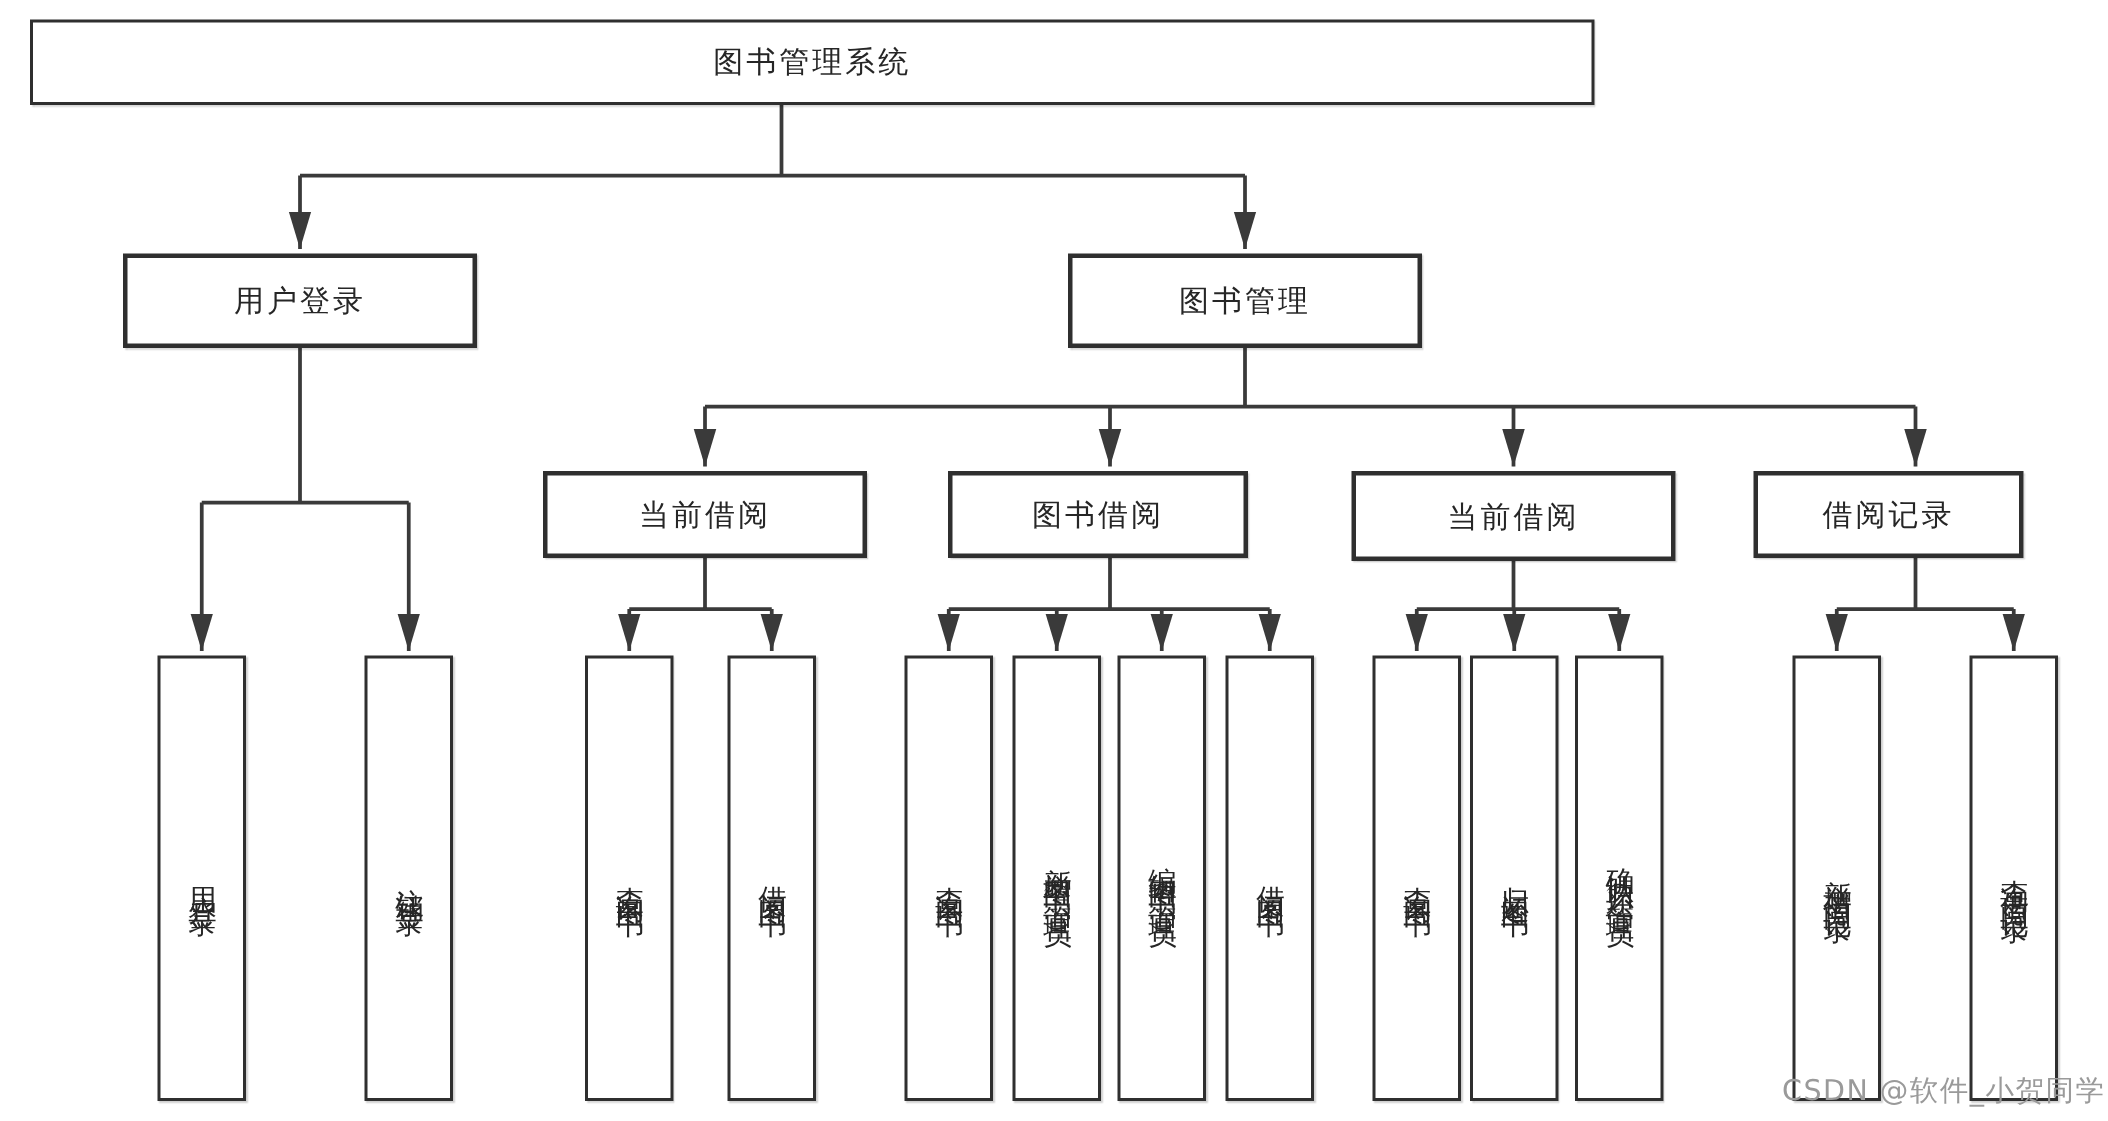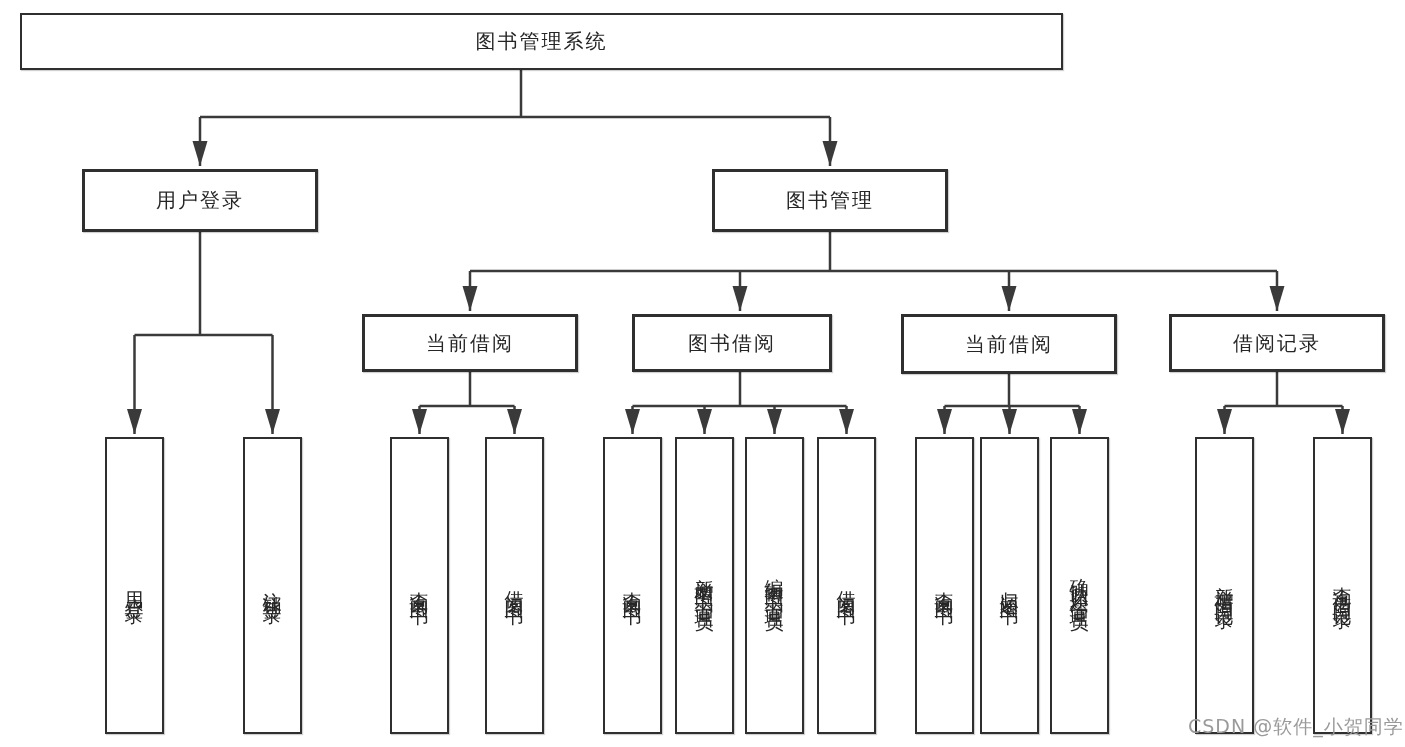--- a/index.html
+++ b/index.html
@@ -108,21 +108,21 @@
 
 <div class="node mid" style="left:362px;top:314px;width:216px;height:58px;">
   <span>当前借阅</span>
 </div>
 <div class="node mid" style="left:632px;top:314px;width:200px;height:58px;">
   <span>图书借阅</span>
 </div>
 <div class="node mid" style="left:901px;top:314px;width:216px;height:60px;">
   <span>当前借阅</span>
 </div>
-<div class="node mid" style="left:1169px;top:314px;width:216px;height:58px;">
+<div class="node mid" style="left:1169px;top:314px;width:180px;height:58px;">
   <span>借阅记录</span>
 </div>
 
 <div class="node leaf" style="left:105px;top:437px;width:59px;height:297px;">
   <span class="vtext">用户登录</span>
 </div>
 <div class="node leaf" style="left:243px;top:437px;width:59px;height:297px;">
   <span class="vtext">注销登录</span>
 </div>
 

